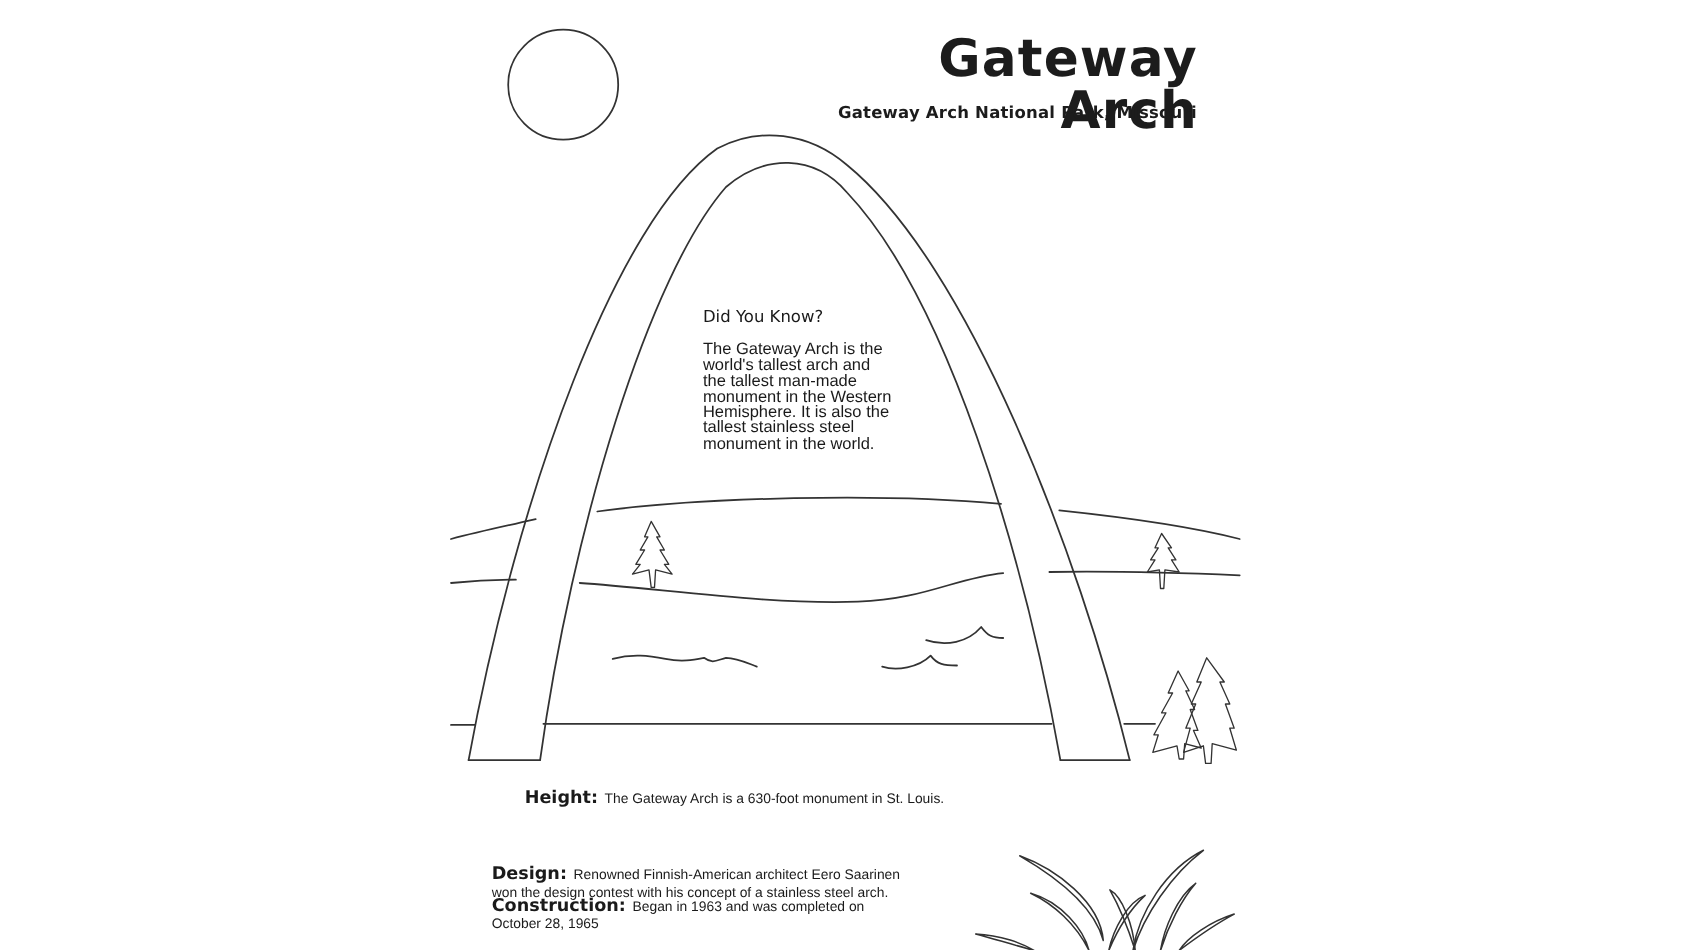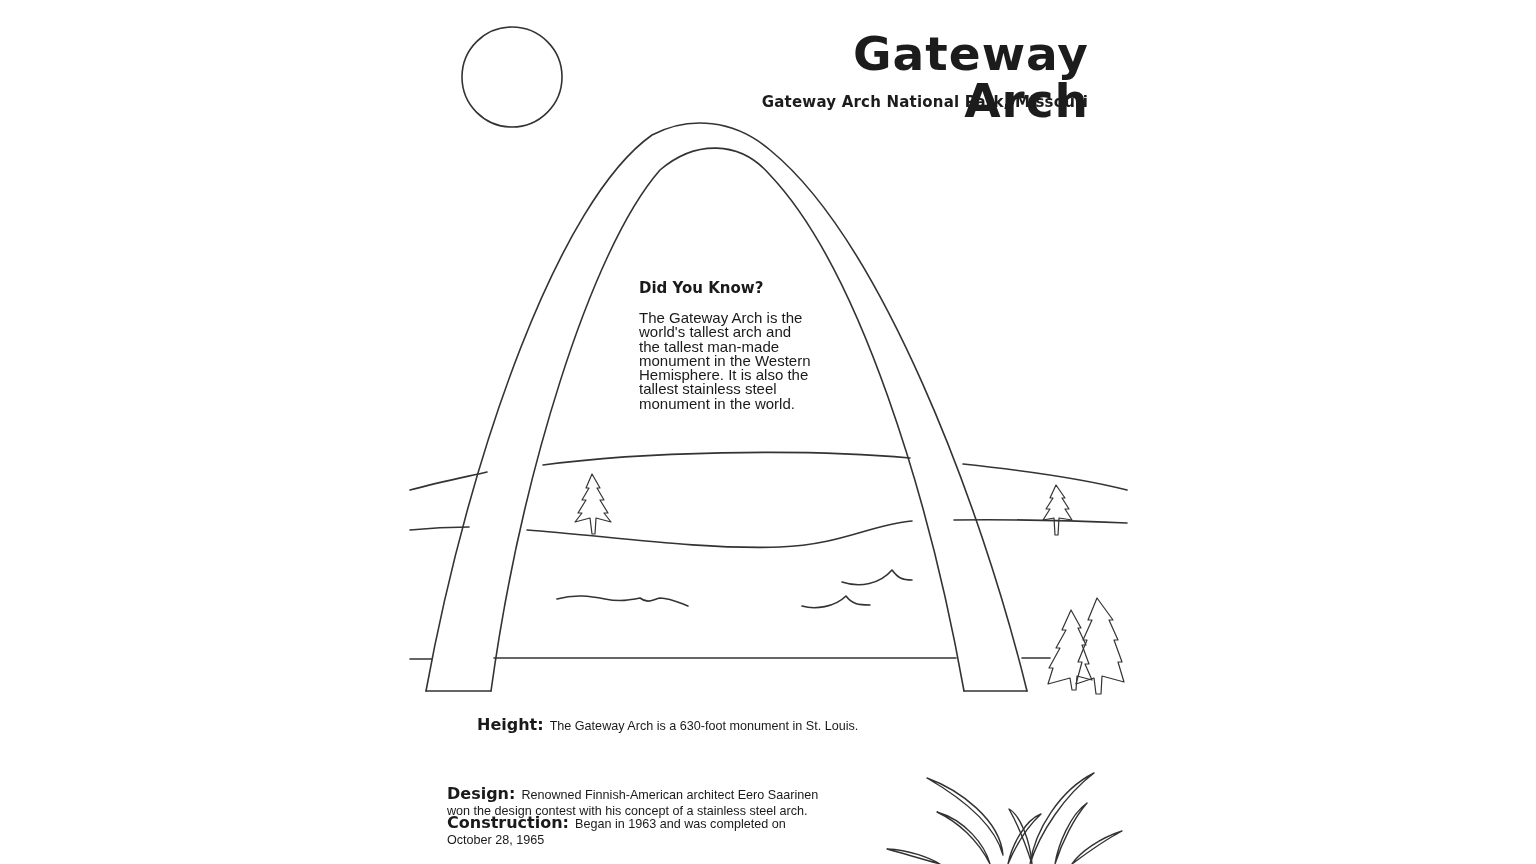--- a/index.html
+++ b/index.html
@@ -1,21 +1,21 @@
 <!DOCTYPE html>
 <html><head>
   <meta charset="utf-8">
   <style>
     html, body { margin: 0; padding: 0; background: #ffffff; }
     body { width: 1536px; height: 864px; position: relative; overflow: hidden; font-family: "Liberation Sans", sans-serif; color: #1a1a1a; }
     .page { position: absolute; left: 0; top: 0; width: 1220px; height: 864px; }
     svg.art { position: absolute; left: 0; top: 0; }
     .title { position: absolute; left: 744px; top: 30px; width: 345px; text-align: right; font-family: "DejaVu Sans", sans-serif; font-weight: bold; font-size: 47px; letter-spacing: 1px; color: #1c1c1c; line-height: 1; }
     .subtitle { position: absolute; left: 730px; top: 93px; width: 358px; text-align: right; font-family: "DejaVu Sans", sans-serif; font-weight: bold; font-size: 15px; color: #1c1c1c; letter-spacing: 0.2px; }
-    .dyk-heading { position: absolute; left: 639px; top: 279px; font-family: "DejaVu Sans", sans-serif; font-weight: bold; font-size: 15px; color: #1a1a1a; }
+    .dyk-heading { position: absolute; left: 639px; top: 279px; font-family: "DejaVu Sans", sans-serif; font-weight: normal; font-size: 15px; color: #1a1a1a; }
     .dyk-body { position: absolute; left: 639px; top: 311px; width: 175px; font-size: 15px; line-height: 14.3px; color: #1a1a1a; }
     .fact { position: absolute; left: 447px; font-size: 12.6px; line-height: 16px; color: #1a1a1a; width: 400px; }
     .fact .label { font-family: "DejaVu Sans", sans-serif; font-weight: bold; font-size: 16px; margin-right: 6px; }
     .fact-height { top: 717px; margin-left: 30px; }
     .fact-design { top: 749px; width: 380px; margin-top: 37px; }
     .fact-construction { top: 815px; width: 350px; }
   </style>
 </head>
 <body>
 

